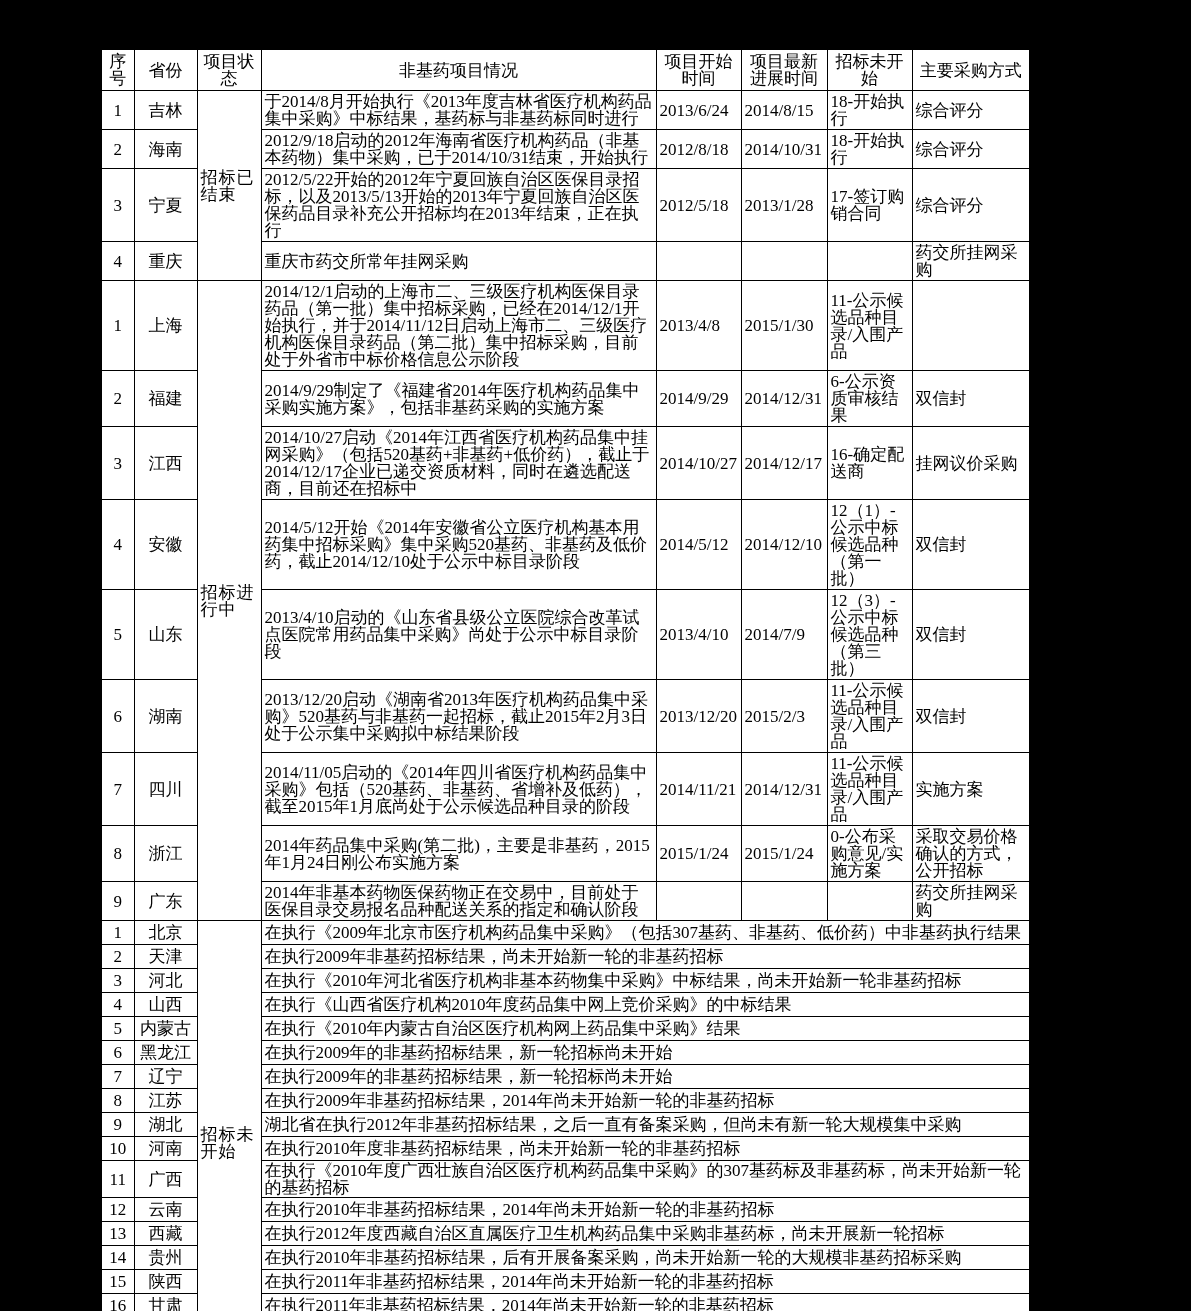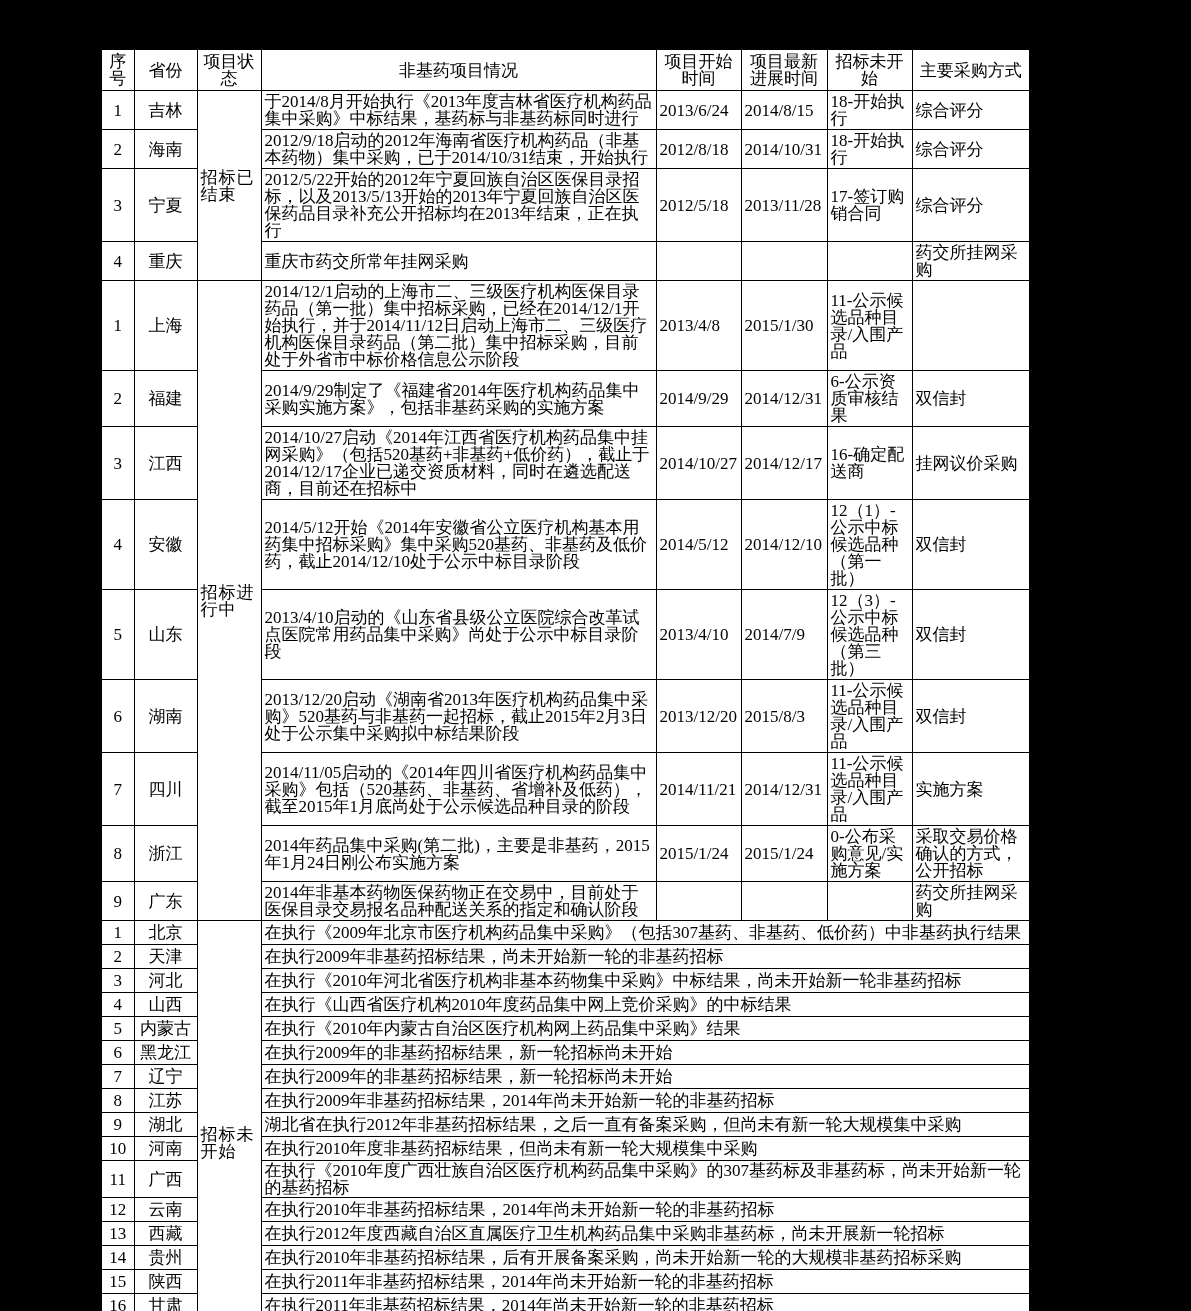--- a/index.html
+++ b/index.html
@@ -87,21 +87,21 @@
           <td class="desc">2012/8/18</td>
           <td class="desc">2014/10/31</td>
           <td class="desc">18-开始执行</td>
           <td class="desc">综合评分</td>
         </tr>
         <tr>
           <td class="c">3</td>
           <td class="c">宁夏</td>
           <td class="desc">2012/5/22开始的2012年宁夏回族自治区医保目录招标，以及2013/5/13开始的2013年宁夏回族自治区医保药品目录补充公开招标均在2013年结束，正在执行</td>
           <td class="desc">2012/5/18</td>
-          <td class="desc">2013/11/28</td>
+          <td class="desc">2013/1/28</td>
           <td class="desc">17-签订购销合同</td>
           <td class="desc">综合评分</td>
         </tr>
         <tr>
           <td class="c">4</td>
           <td class="c">重庆</td>
           <td class="desc">重庆市药交所常年挂网采购</td>
           <td class="desc"></td>
           <td class="desc"></td>
           <td class="desc"></td>
@@ -151,21 +151,21 @@
           <td class="desc">2013/4/10</td>
           <td class="desc">2014/7/9</td>
           <td class="desc">12（3）-公示中标候选品种（第三批）</td>
           <td class="desc">双信封</td>
         </tr>
         <tr>
           <td class="c">6</td>
           <td class="c">湖南</td>
           <td class="desc">2013/12/20启动《湖南省2013年医疗机构药品集中采购》520基药与非基药一起招标，截止2015年2月3日处于公示集中采购拟中标结果阶段</td>
           <td class="desc">2013/12/20</td>
-          <td class="desc">2015/8/3</td>
+          <td class="desc">2015/2/3</td>
           <td class="desc">11-公示候选品种目录/入围产品</td>
           <td class="desc">双信封</td>
         </tr>
         <tr>
           <td class="c">7</td>
           <td class="c">四川</td>
           <td class="desc">2014/11/05启动的《2014年四川省医疗机构药品集中采购》包括（520基药、非基药、省增补及低药），截至2015年1月底尚处于公示候选品种目录的阶段</td>
           <td class="desc">2014/11/21</td>
           <td class="desc">2014/12/31</td>
           <td class="desc">11-公示候选品种目录/入围产品</td>
@@ -231,21 +231,21 @@
           <td class="desc" colspan="5">在执行2009年非基药招标结果，2014年尚未开始新一轮的非基药招标</td>
         </tr>
         <tr class="slim">
           <td class="c">9</td>
           <td class="c">湖北</td>
           <td class="desc" colspan="5">湖北省在执行2012年非基药招标结果，之后一直有备案采购，但尚未有新一轮大规模集中采购</td>
         </tr>
         <tr class="slim">
           <td class="c">10</td>
           <td class="c">河南</td>
-          <td class="desc" colspan="5">在执行2010年度非基药招标结果，但尚未有新一轮大规模集中采购</td>
+          <td class="desc" colspan="5">在执行2010年度非基药招标结果，尚未开始新一轮的非基药招标</td>
         </tr>
         <tr class="slim">
           <td class="c">11</td>
           <td class="c">广西</td>
           <td class="desc" colspan="5">在执行《2010年度广西壮族自治区医疗机构药品集中采购》的307基药标及非基药标，尚未开始新一轮的基药招标</td>
         </tr>
         <tr class="slim">
           <td class="c">12</td>
           <td class="c">云南</td>
           <td class="desc" colspan="5">在执行2010年非基药招标结果，2014年尚未开始新一轮的非基药招标</td>

